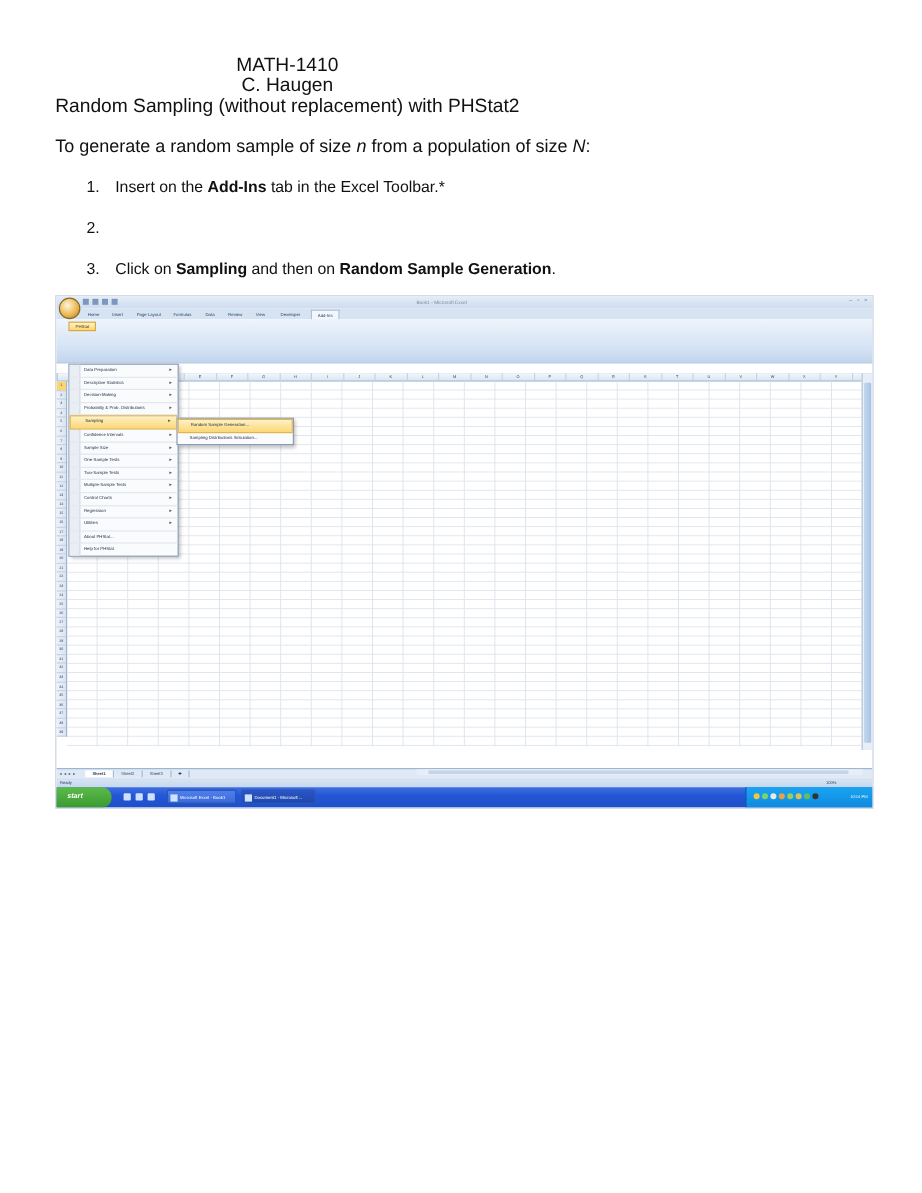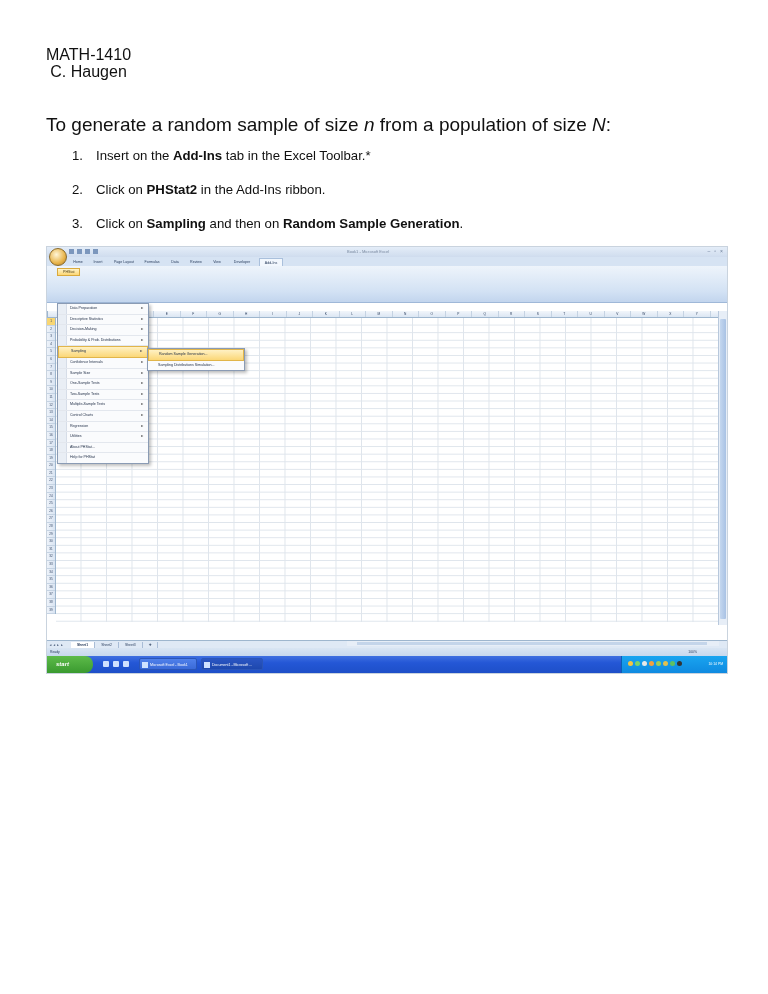--- a/index.html
+++ b/index.html
@@ -60,34 +60,34 @@
   .submenu{position:absolute;left:100px;top:101px;width:96px;background:#fafbfd;border:1px solid #8a9bb4;box-shadow:2px 2px 3px rgba(0,0,0,.25);z-index:5;}
   .submenu .mi{padding-left:10px;}
   .footnote{position:absolute;left:46px;top:887px;width:690px;font-size:13.2px;line-height:20px;}
 </style>
 </head>
 <body>
 
 <div class="hdr">
   <div>MATH-1410</div>
   <div>C. Haugen</div>
-</div>
-
-<div class="intro" style="font-size:19px;">
+  <div>Random Sampling (without replacement) with PHStat2</div>
+</div>
+
+<div class="intro" style="font-size:15px;">
   <span>To generate a random sample of size </span><i>n</i><span> from a population of size </span><i>N</i><span>:</span>
 </div>
 
 <div class="steps" style="font-size:13.2px;">
   <div class="step">
     <span class="num">1.</span>
     <span><span>Insert on the </span><b>Add-Ins</b><span> tab in the Excel Toolbar.*</span></span>
   </div>
   <div class="step">
     <span class="num">2.</span>
-    <span><span>Click on </span><b>PHStat2</b><span> in the Add-Ins ribbon.</span></span>
   </div>
   <div class="step">
     <span class="num">3.</span>
     <span><span>Click on </span><b>Sampling</b><span> and then on </span><b>Random Sample Generation</b><span>.</span></span>
   </div>
 </div>
 
 <div class="shot">
   <div class="titlebar">
     <div class="qat">

